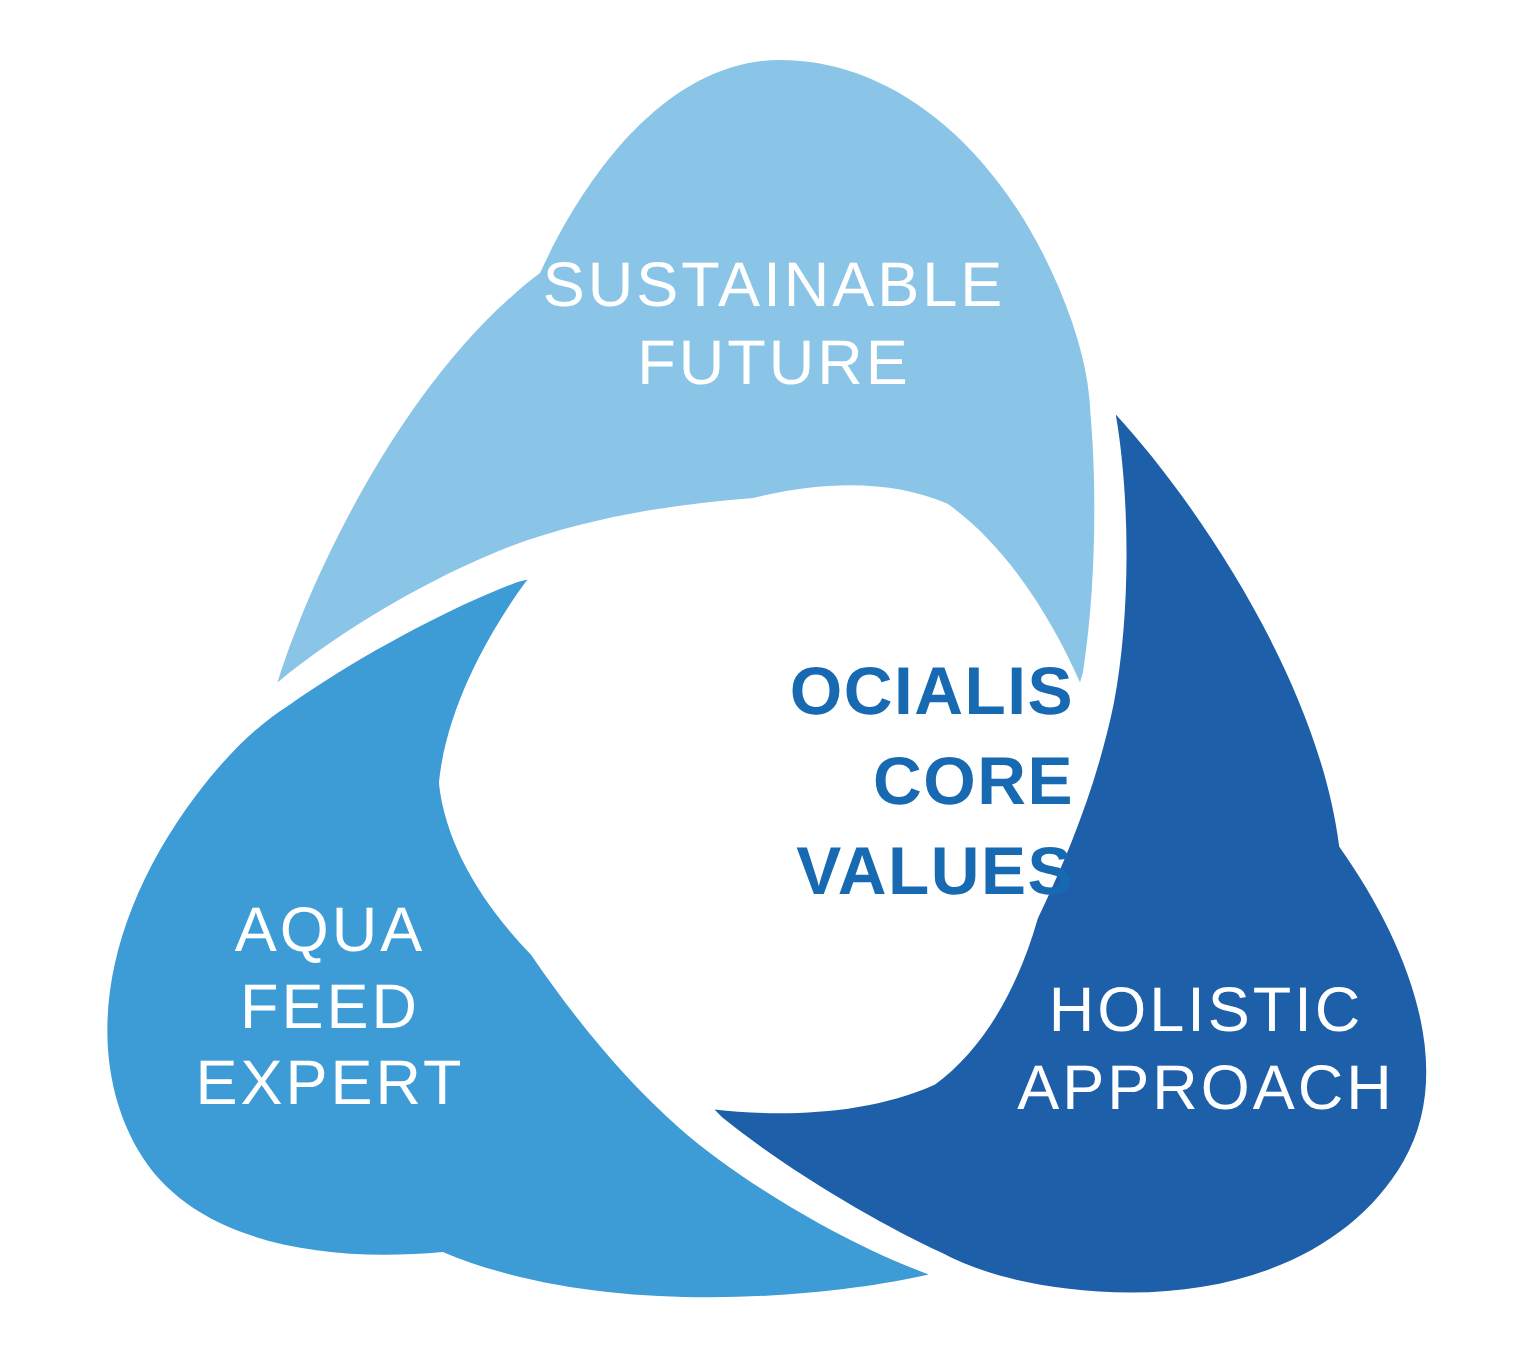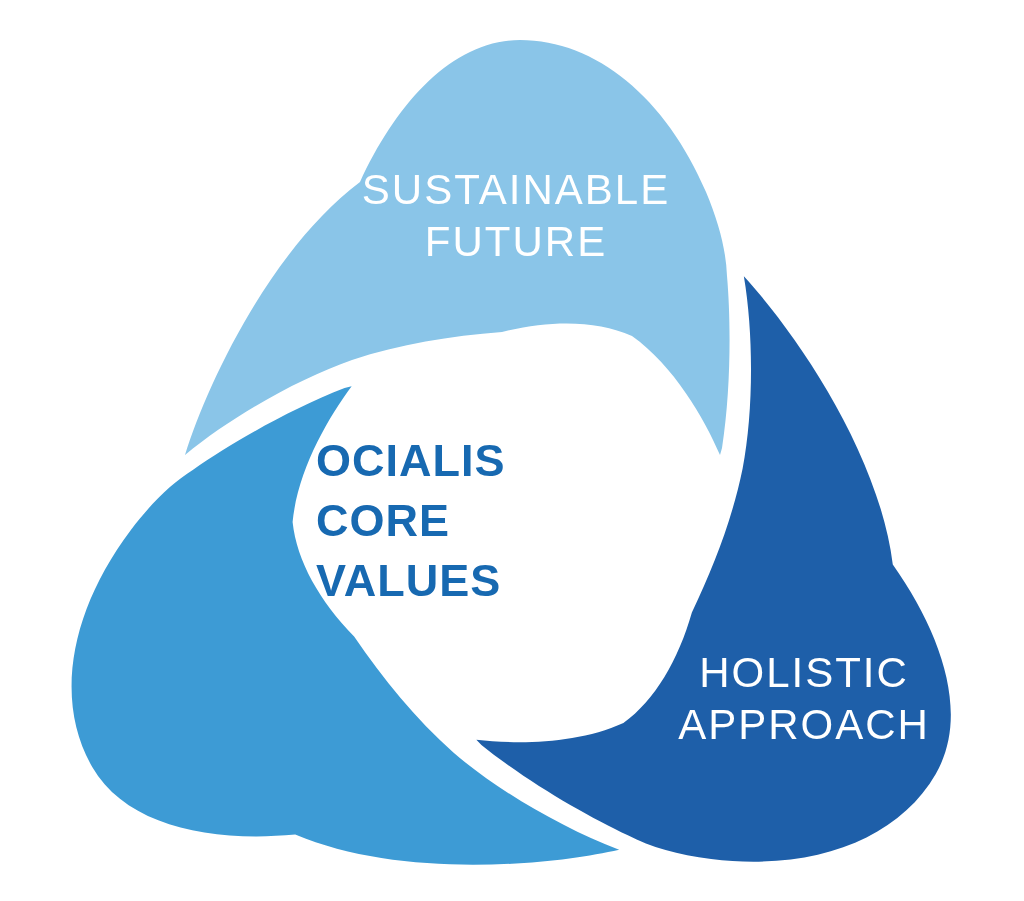--- a/index.html
+++ b/index.html
@@ -36,21 +36,21 @@
   .label-top    { left: 266px; top: 164px; width: 500px; }
   .label-left   { left:  20px; top: 594px; width: 400px; line-height: 51px; }
   .label-right  { left: 604px; top: 647px; width: 400px; }
   .core-title {
     position: absolute;
     left: 316px; top: 431px; width: 400px;
     font-size: 45px;
     font-weight: 700;
     letter-spacing: 1px;
     line-height: 60px;
-    text-align: left;
+    text-align: right;
     white-space: pre-line;
     user-select: none;
   }
 </style>
 </head>
 <body>
 
 <div class="stage">
 
   <svg width="1024" height="901" viewBox="0 0 1024 901">
@@ -93,20 +93,23 @@
              C 450 336, 400 344, 352 360
              C 300 378, 232 416, 185 455
              Z" fill="#3D9BD5"></path>
 
     <circle cx="514" cy="524" r="186" fill="#ffffff"></circle>
   </svg>
 
   <div class="seg-label label-top">SUSTAINABLE
 FUTURE</div>
 
+  <div class="seg-label label-left">AQUA
+FEED
+EXPERT</div>
 
   <div class="seg-label label-right">HOLISTIC
 APPROACH</div>
 
   <div class="core-title" style="color: rgb(23, 105, 177);">OCIALIS
 CORE
 VALUES</div>
 
 </div>
 

